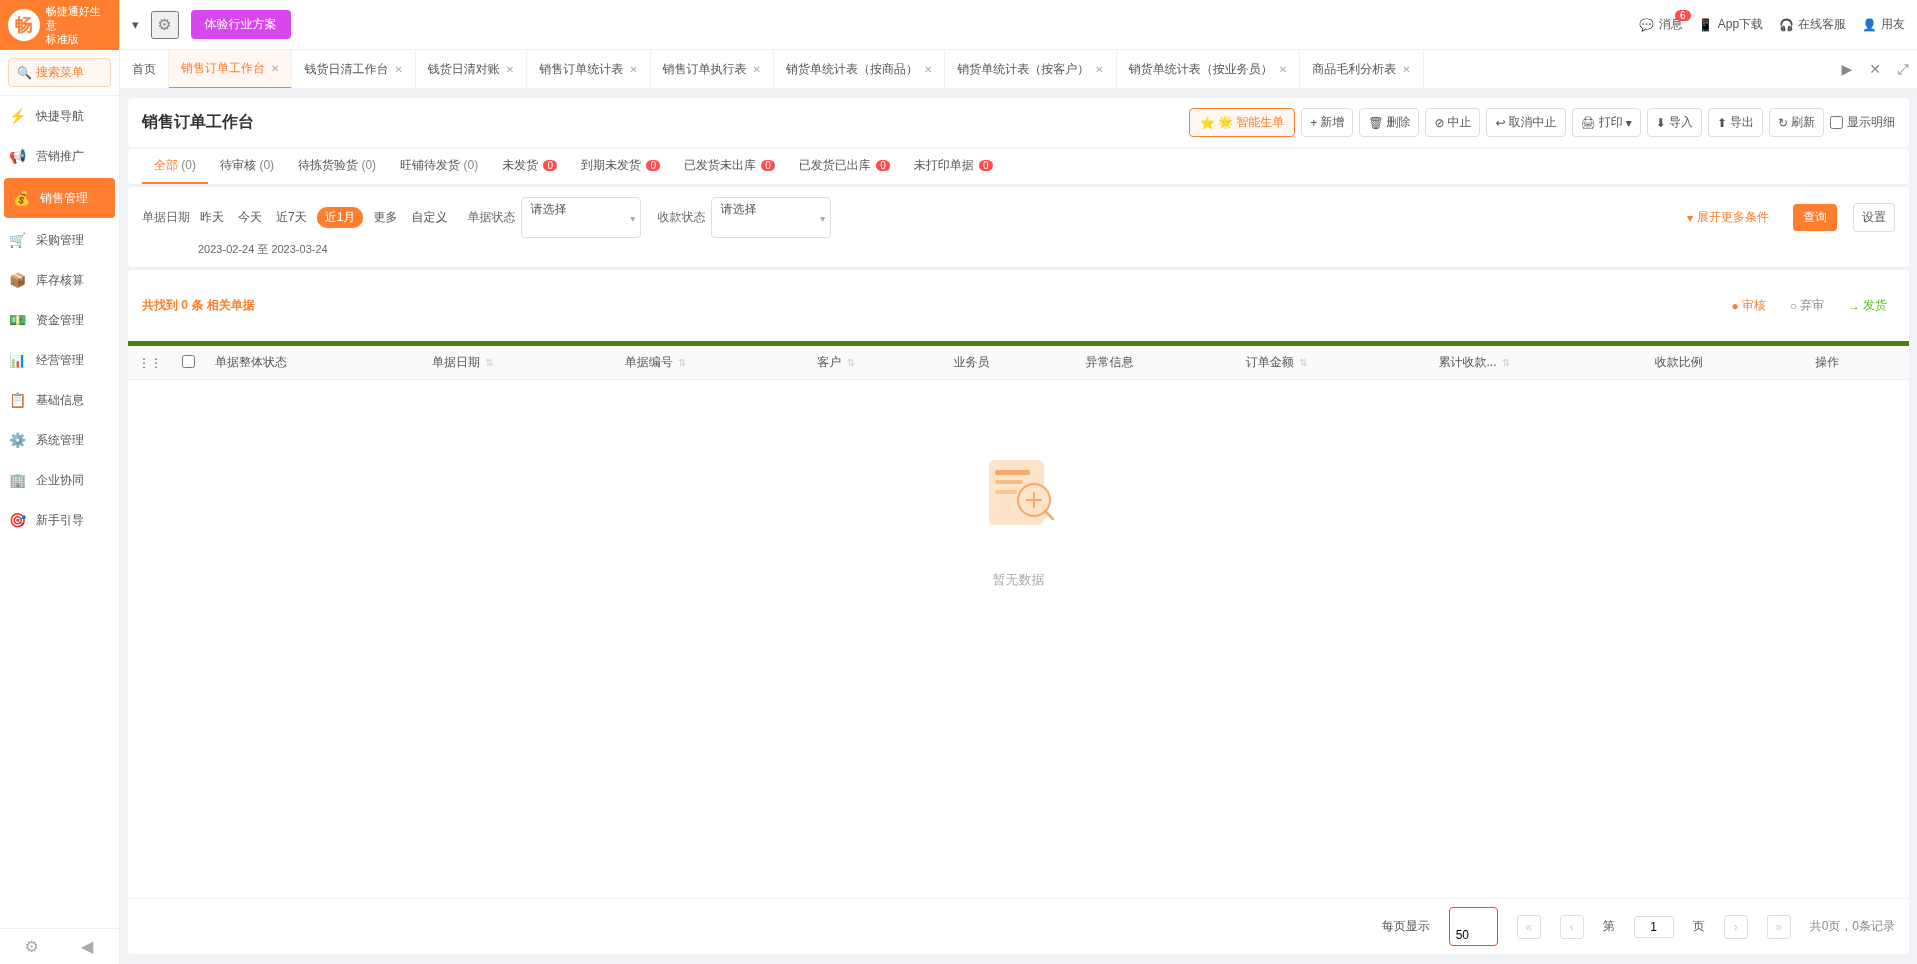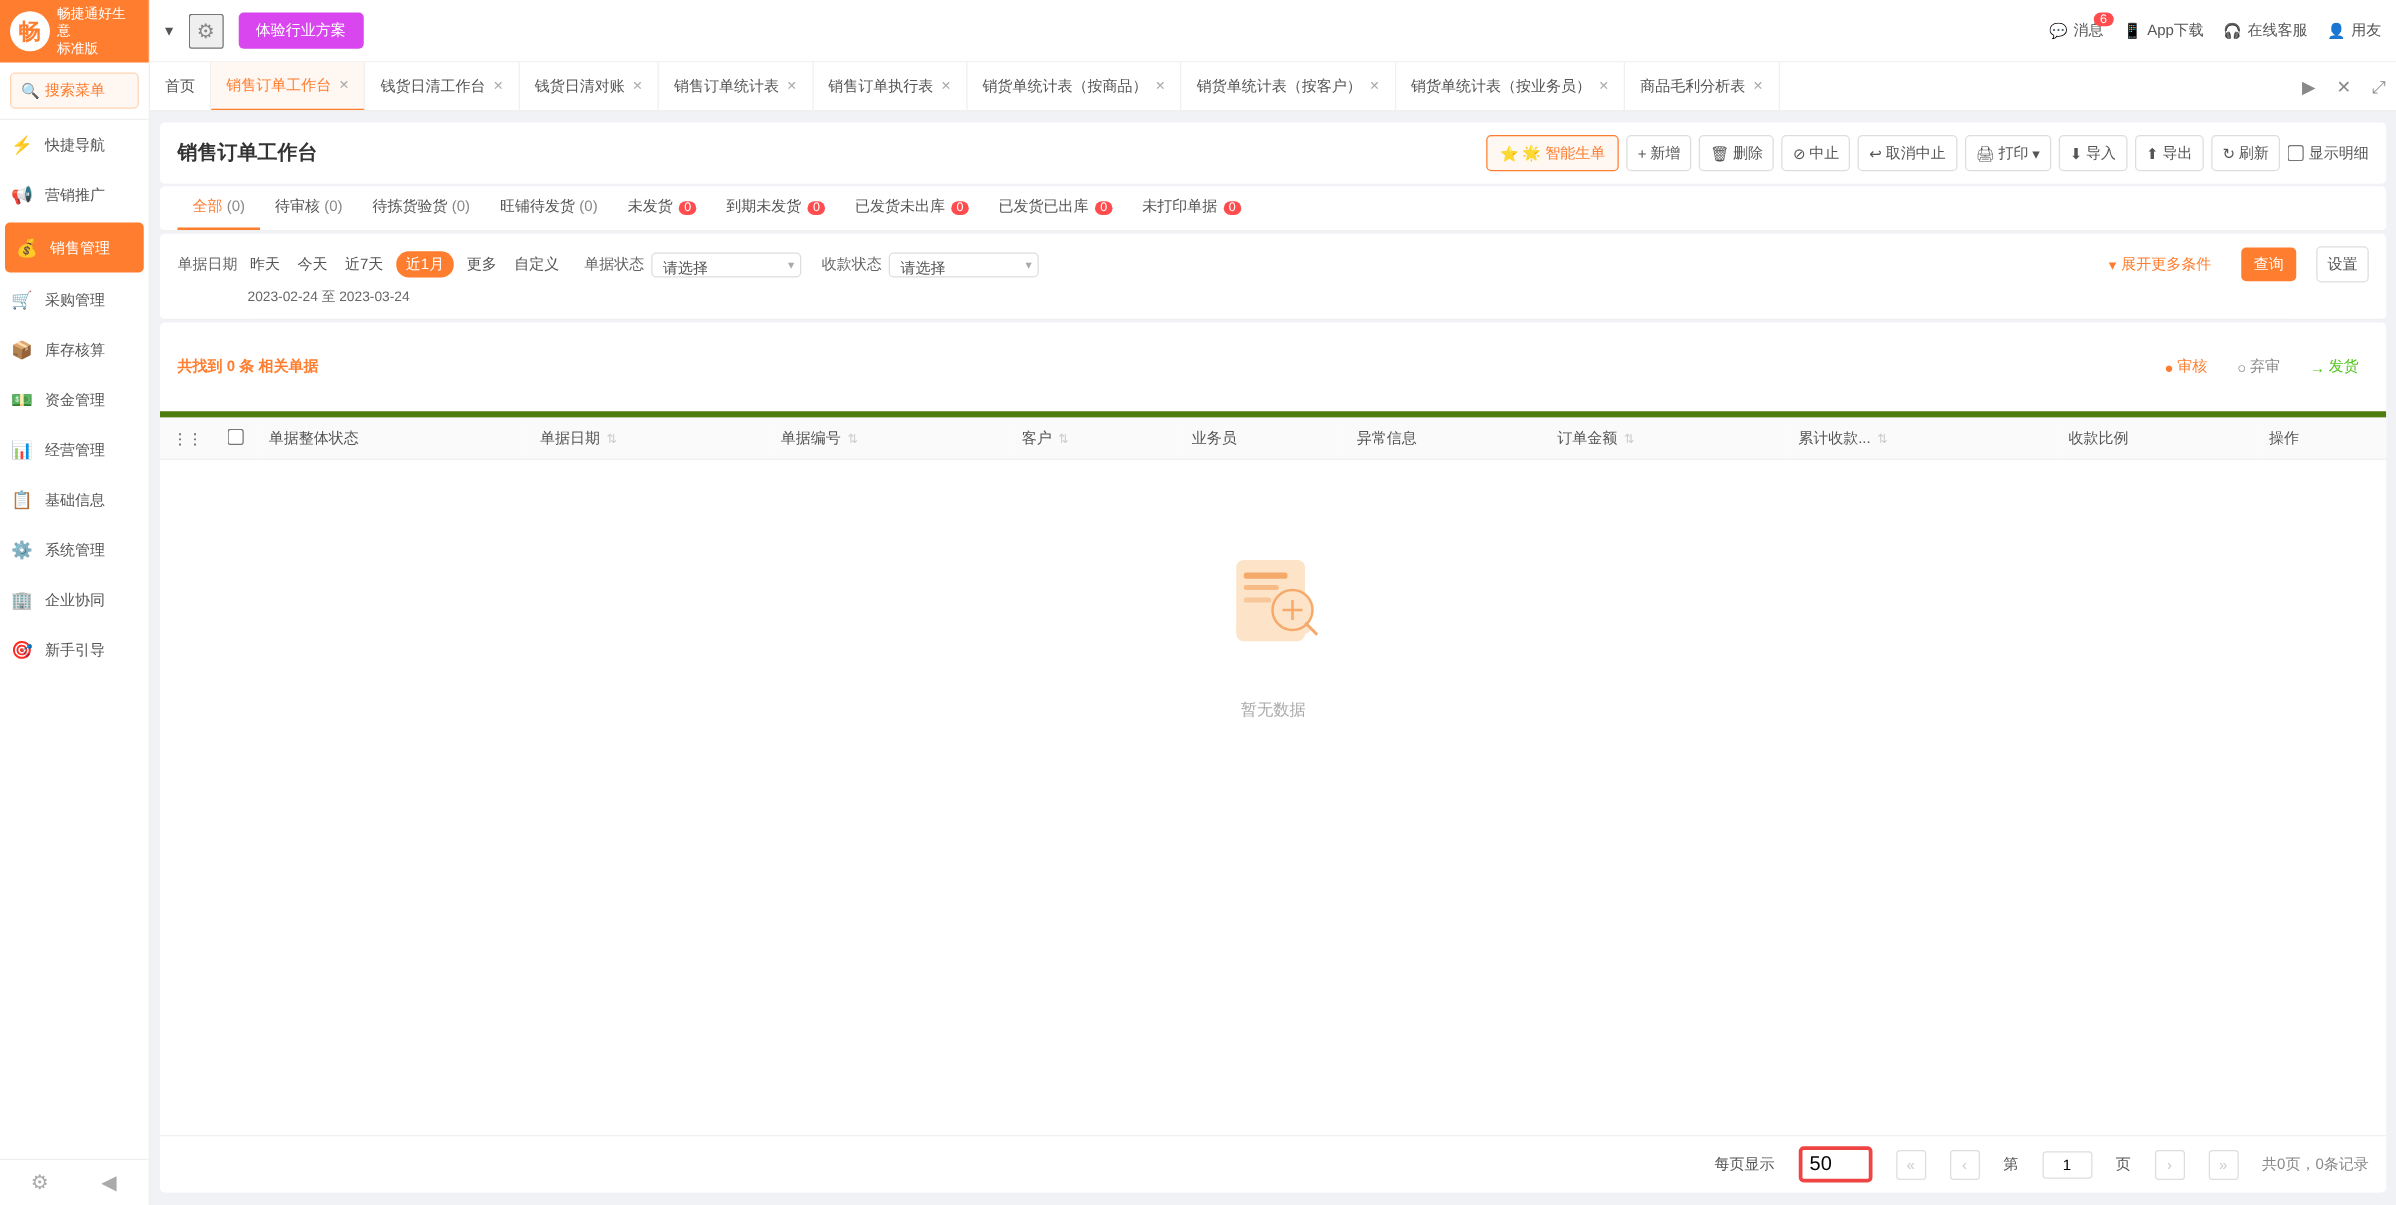--- a/index.html
+++ b/index.html
@@ -55,21 +55,21 @@
 
     
     .filter-bar { background: #fff; padding: 10px 14px; border-bottom: 1px solid #f0f0f0; }
     .filter-row { display: flex; align-items: center; gap: 16px; flex-wrap: wrap; }
     .filter-item { display: flex; align-items: center; gap: 6px; font-size: 12px; color: #555; }
     .filter-label { color: #666; white-space: nowrap; }
     .filter-date-options { display: flex; align-items: center; gap: 6px; }
     .filter-date-opt { cursor: pointer; color: #555; padding: 2px 4px; border-radius: 3px; }
     .filter-date-opt.active { background: #ff7d2e; color: #fff; border-radius: 10px; padding: 2px 8px; }
     .filter-date-range { color: #666; font-size: 11px; margin-top: 2px; }
-    .filter-select { border: 1px solid #ddd; border-radius: 4px; padding: 4px 24px 0 8px; color: #555; font-size: 12px; background: #fff; cursor: pointer; appearance: none; min-width: 120px; }
+    .filter-select { border: 1px solid #ddd; border-radius: 4px; padding: 4px 24px 21px 8px; color: #555; font-size: 12px; background: #fff; cursor: pointer; appearance: none; min-width: 120px; }
     .filter-select-wrap { position: relative; display: inline-block; }
     .filter-select-wrap::after { content: '▾'; position: absolute; right: 6px; top: 50%; transform: translateY(-50%); color: #aaa; pointer-events: none; font-size: 10px; }
     .expand-more { display: flex; align-items: center; gap: 4px; cursor: pointer; color: #ff7d2e; font-size: 12px; margin-left: auto; }
 
     
     .table-area { flex: 1; background: #fff; overflow: hidden; display: flex; flex-direction: column; }
     .table-toolbar { padding: 24px 14px; display: flex; align-items: center; justify-content: space-between; border-bottom: 5px solid #4d7c0f; }
     .table-count { font-size: 12px; color: #555; }
     .table-count span { color: #ff7d2e; font-weight: bold; }
     .table-toolbar-right { display: flex; gap: 8px; }
@@ -87,21 +87,21 @@
     .drag-col { width: 24px; color: #ccc; }
 
     
     .empty-state { flex: 1; display: flex; flex-direction: column; align-items: center; justify-content: center; color: #bbb; padding: 60px; }
     .empty-icon { font-size: 80px; margin-bottom: 12px; color: #f5c9a0; }
     .empty-text { font-size: 13px; color: #aaa; }
 
     
     .pagination { padding: 8px 14px; display: flex; align-items: center; justify-content: flex-end; gap: 19px; border-top: 1px solid #f0f0f0; background: #fff; }
     .pagination-text { font-size: 12px; color: #555; }
-    .pagination-select { border: 3px solid #ef4444; border-radius: 4px; padding: 3px 20px 3px 6px; font-size: 16px; appearance: none; background: #fff; cursor: pointer; }
+    .pagination-select { border: 1px solid #ef4444; border-radius: 4px; padding: 20px 20px 3px 6px; font-size: 12px; appearance: none; background: #fff; cursor: pointer; }
     .pagination-btn { width: 24px; height: 24px; display: flex; align-items: center; justify-content: center; border: 1px solid #ddd; border-radius: 3px; cursor: pointer; color: #555; background: #fff; font-size: 12px; }
     .pagination-btn.disabled { color: #ccc; cursor: not-allowed; }
     .pagination-input { border: 1px solid #ddd; border-radius: 3px; width: 40px; text-align: center; padding: 3px; font-size: 12px; }
     .pagination-total { color: #888; font-size: 12px; }
 
     
     ::-webkit-scrollbar { width: 6px; height: 6px; }
     ::-webkit-scrollbar-track { background: #f5f5f5; }
     ::-webkit-scrollbar-thumb { background: #ddd; border-radius: 3px; }
 

